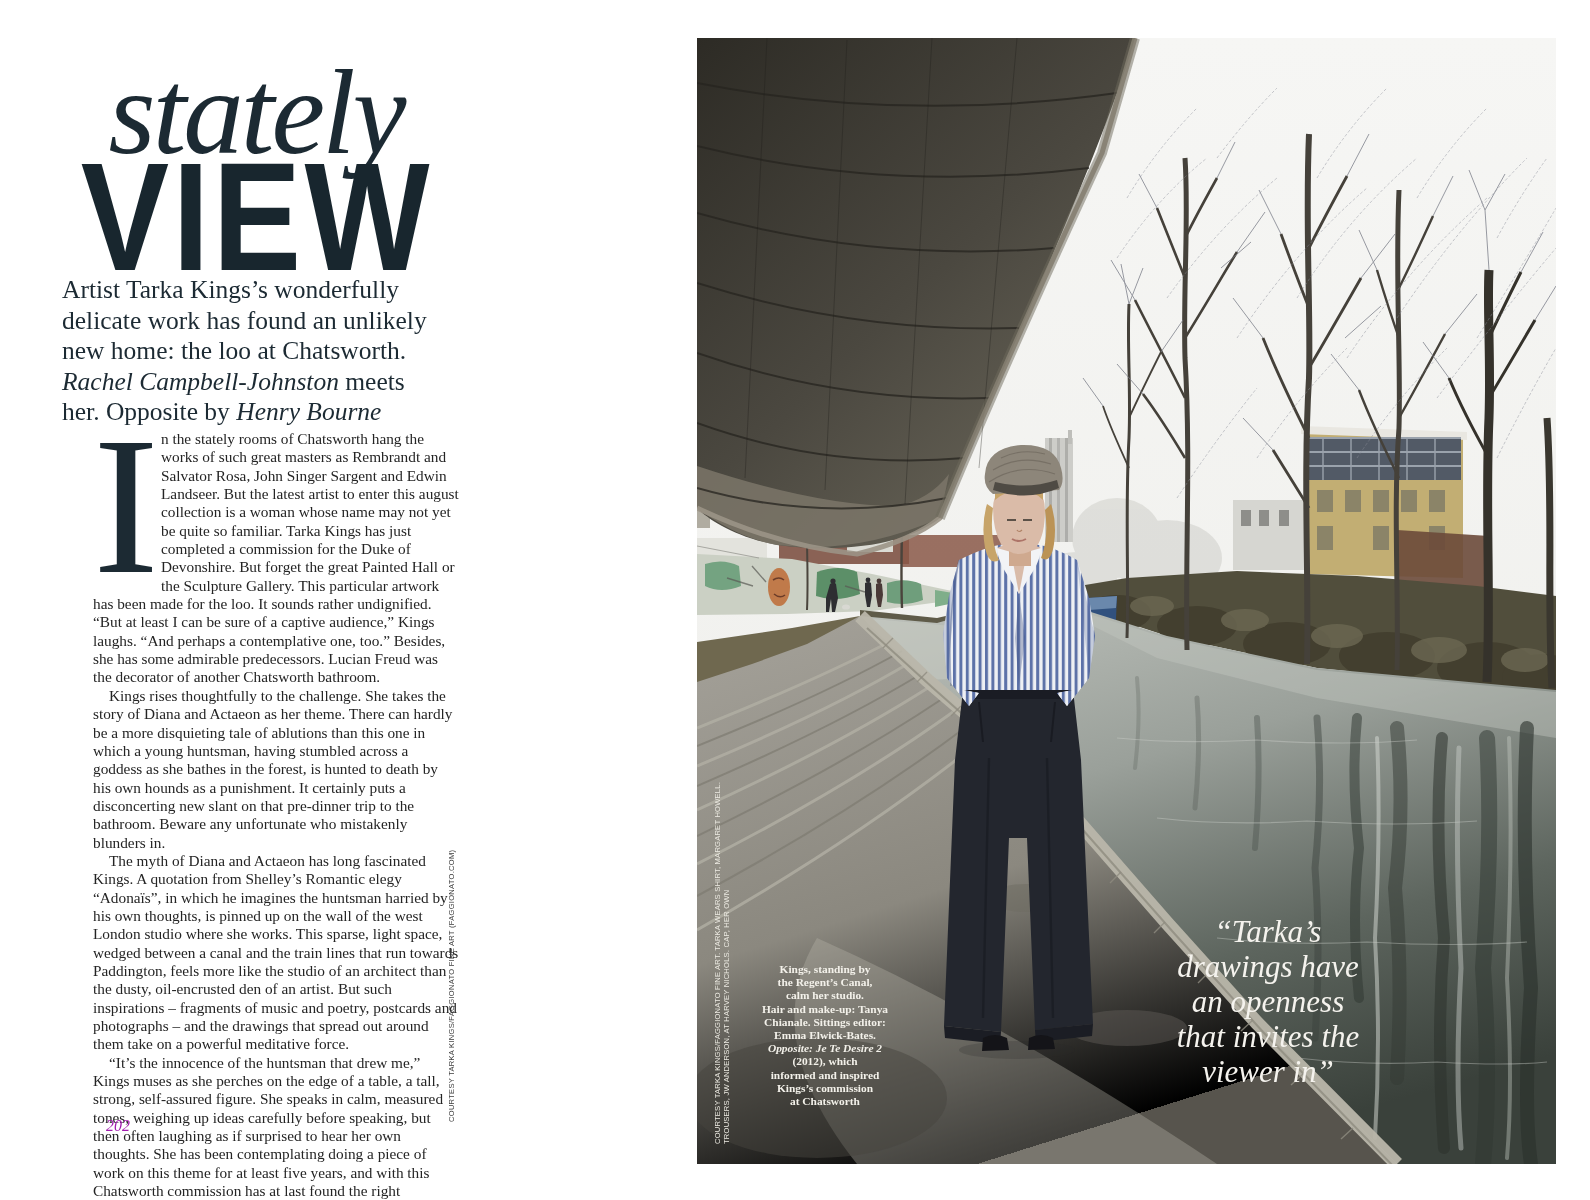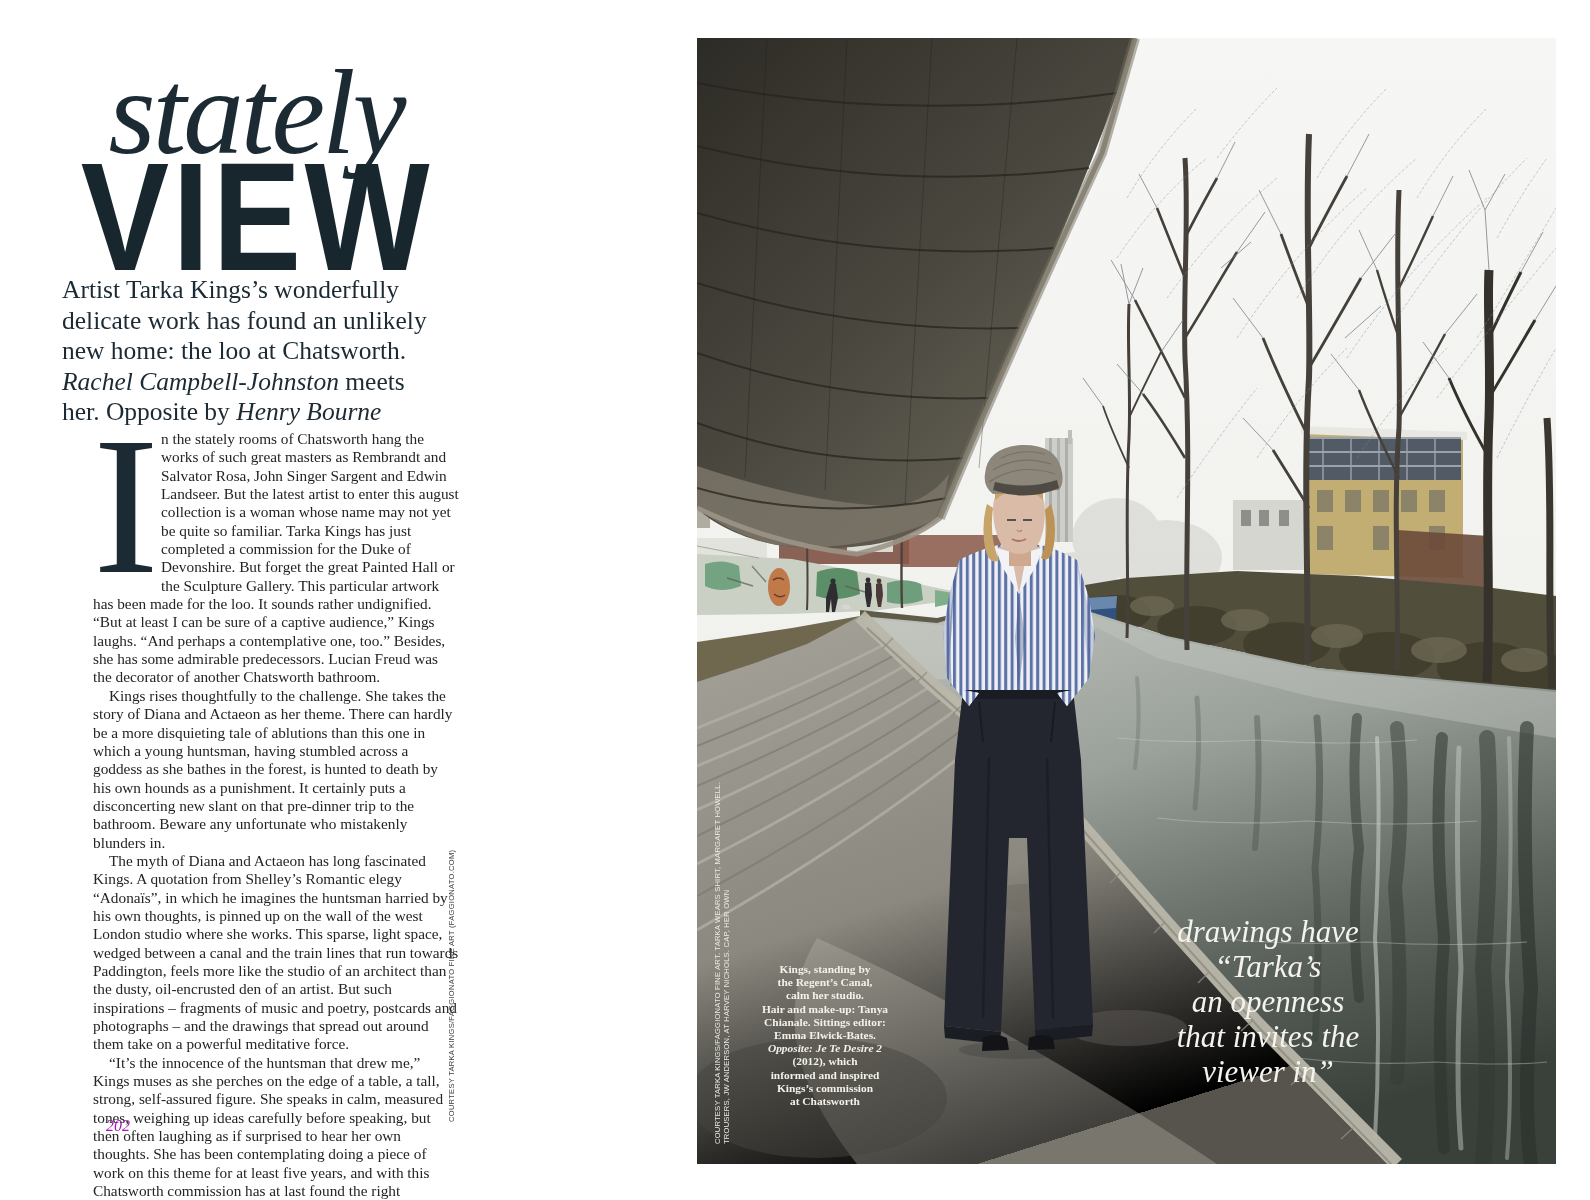--- a/index.html
+++ b/index.html
@@ -351,20 +351,20 @@
       <span>Chianale. Sittings editor:</span>
       <span>Emma Elwick-Bates.</span>
       <span class="it">Opposite: Je Te Desire 2</span>
       <span>(2012), which</span>
       <span>informed and inspired</span>
       <span>Kings’s commission</span>
       <span>at Chatsworth</span>
     </div>
 
     <div class="quote">
+      <span>“Tarka’s</span>
       <span>drawings have</span>
-      <span>“Tarka’s</span>
       <span>an openness</span>
       <span>that invites the</span>
       <span>viewer in”</span>
     </div>
   </div>
 </div>
 
 </body></html>

